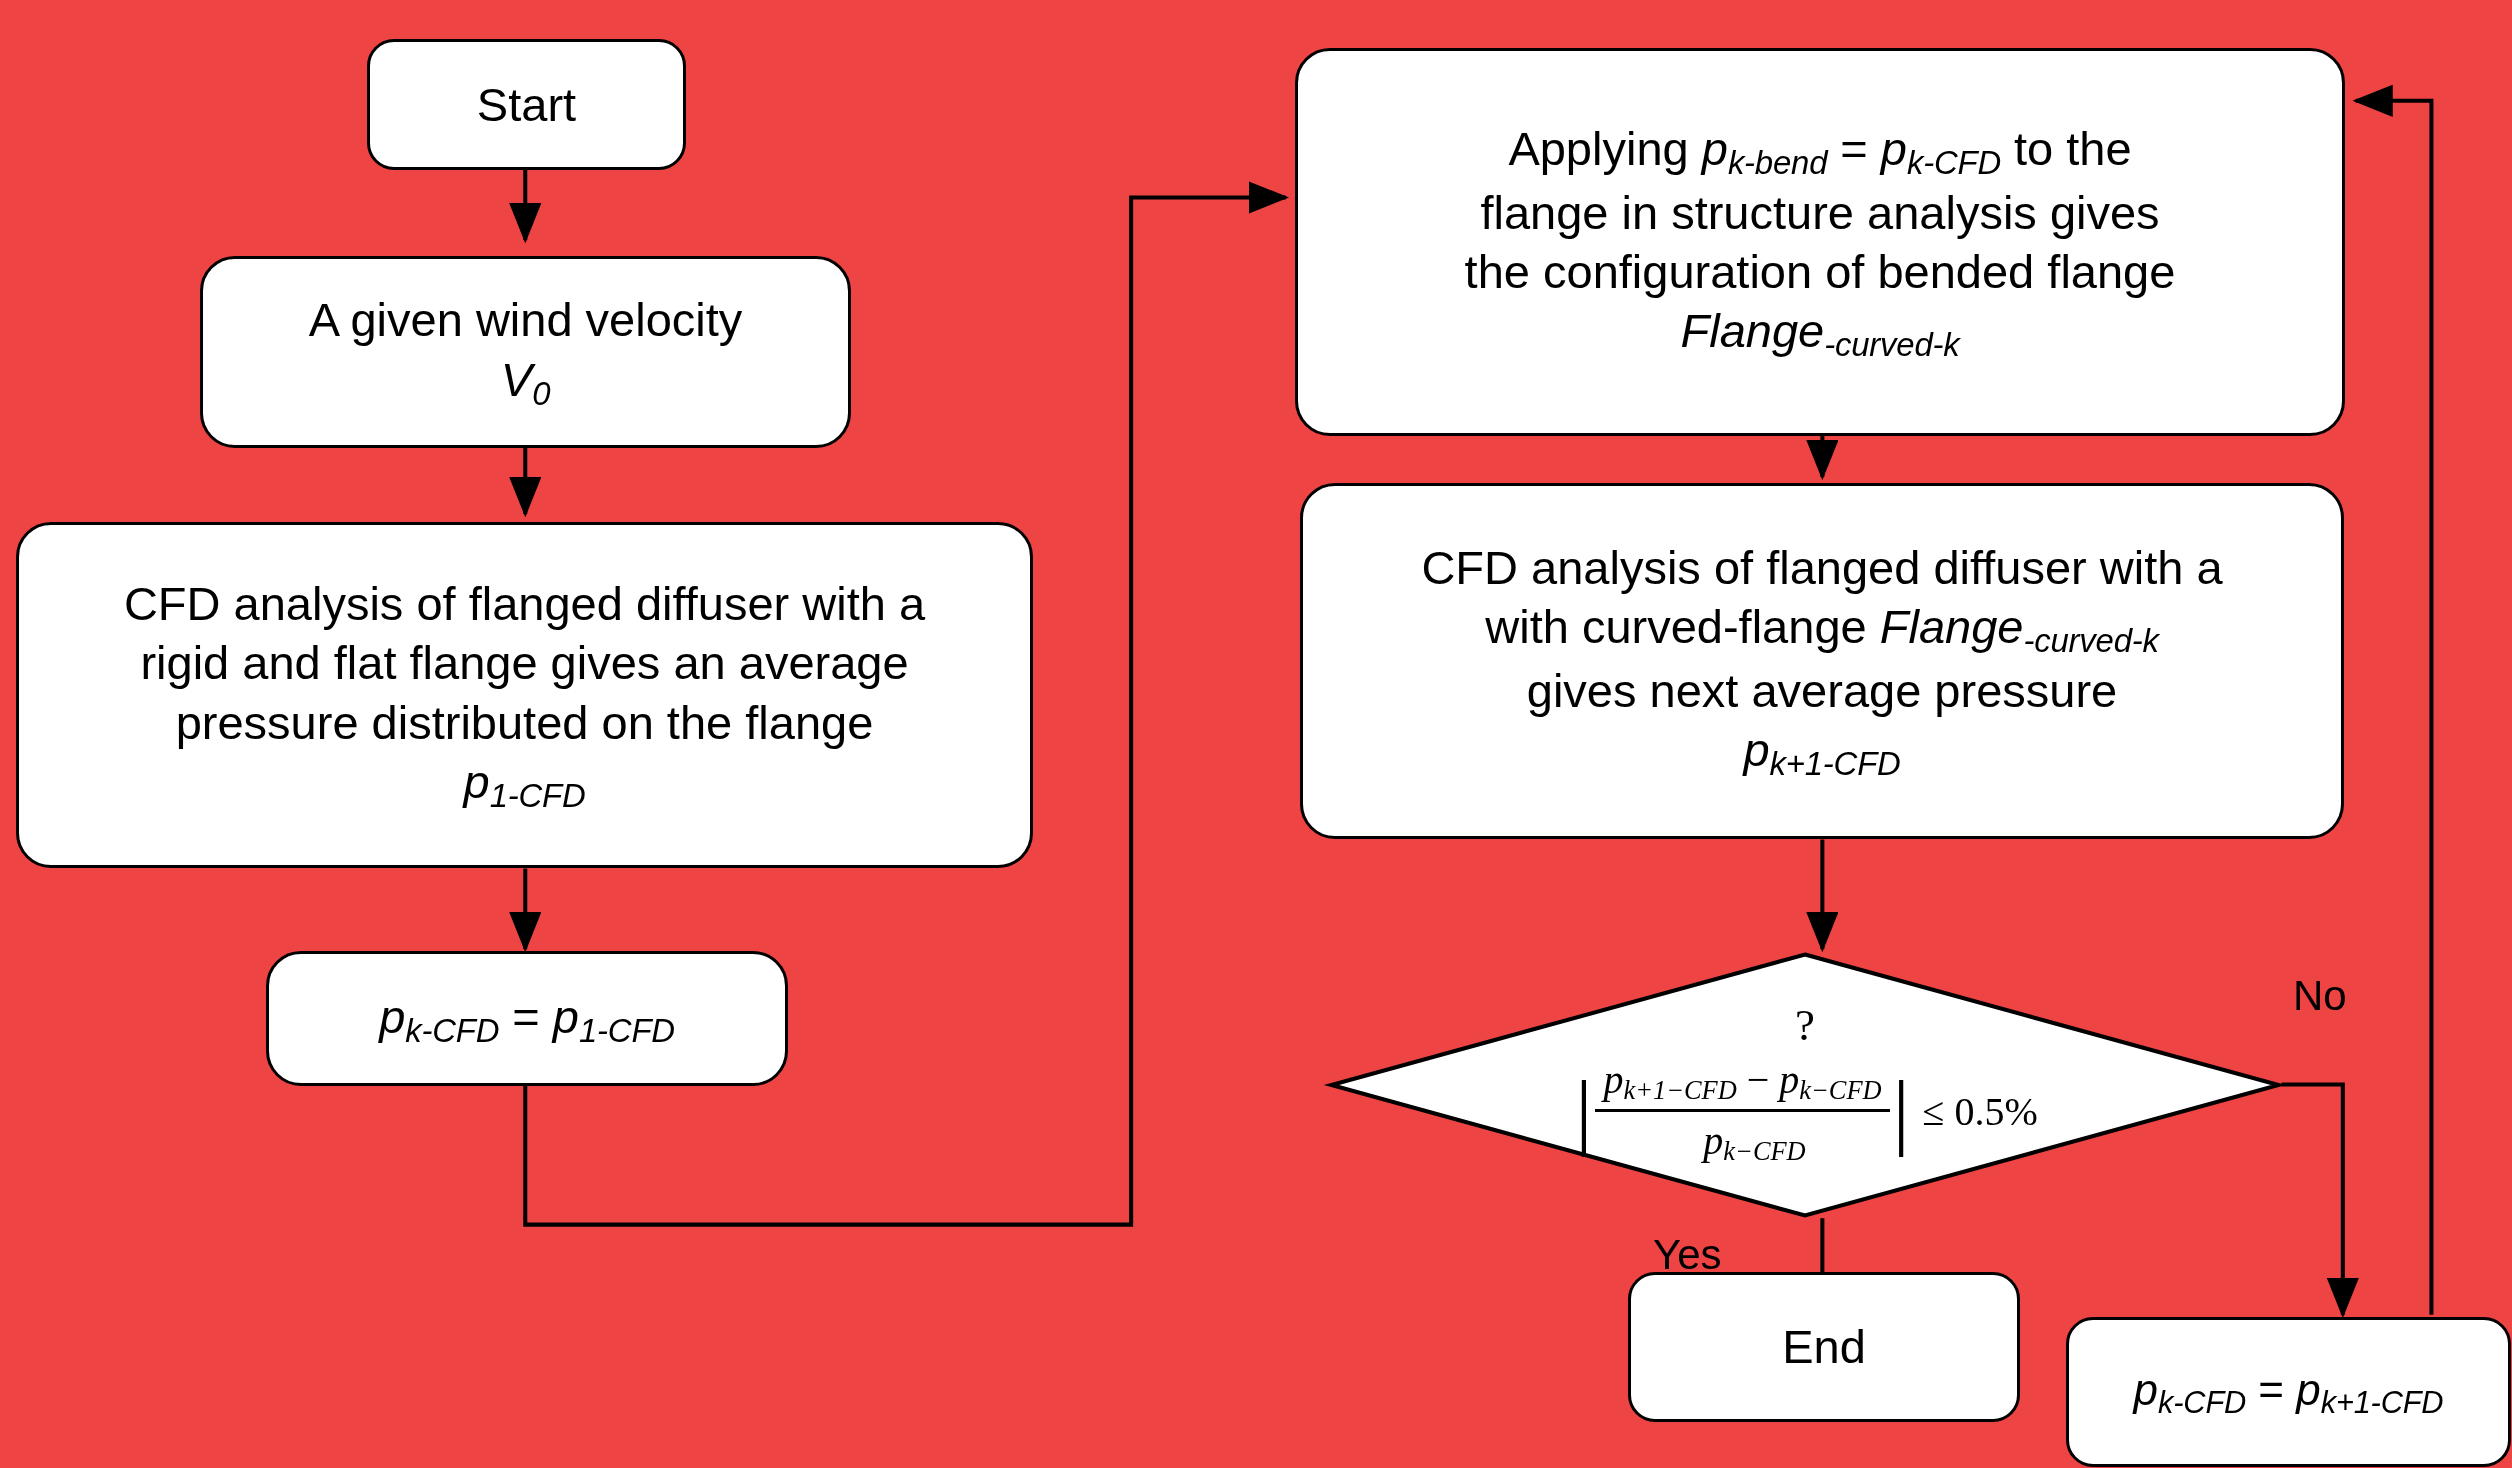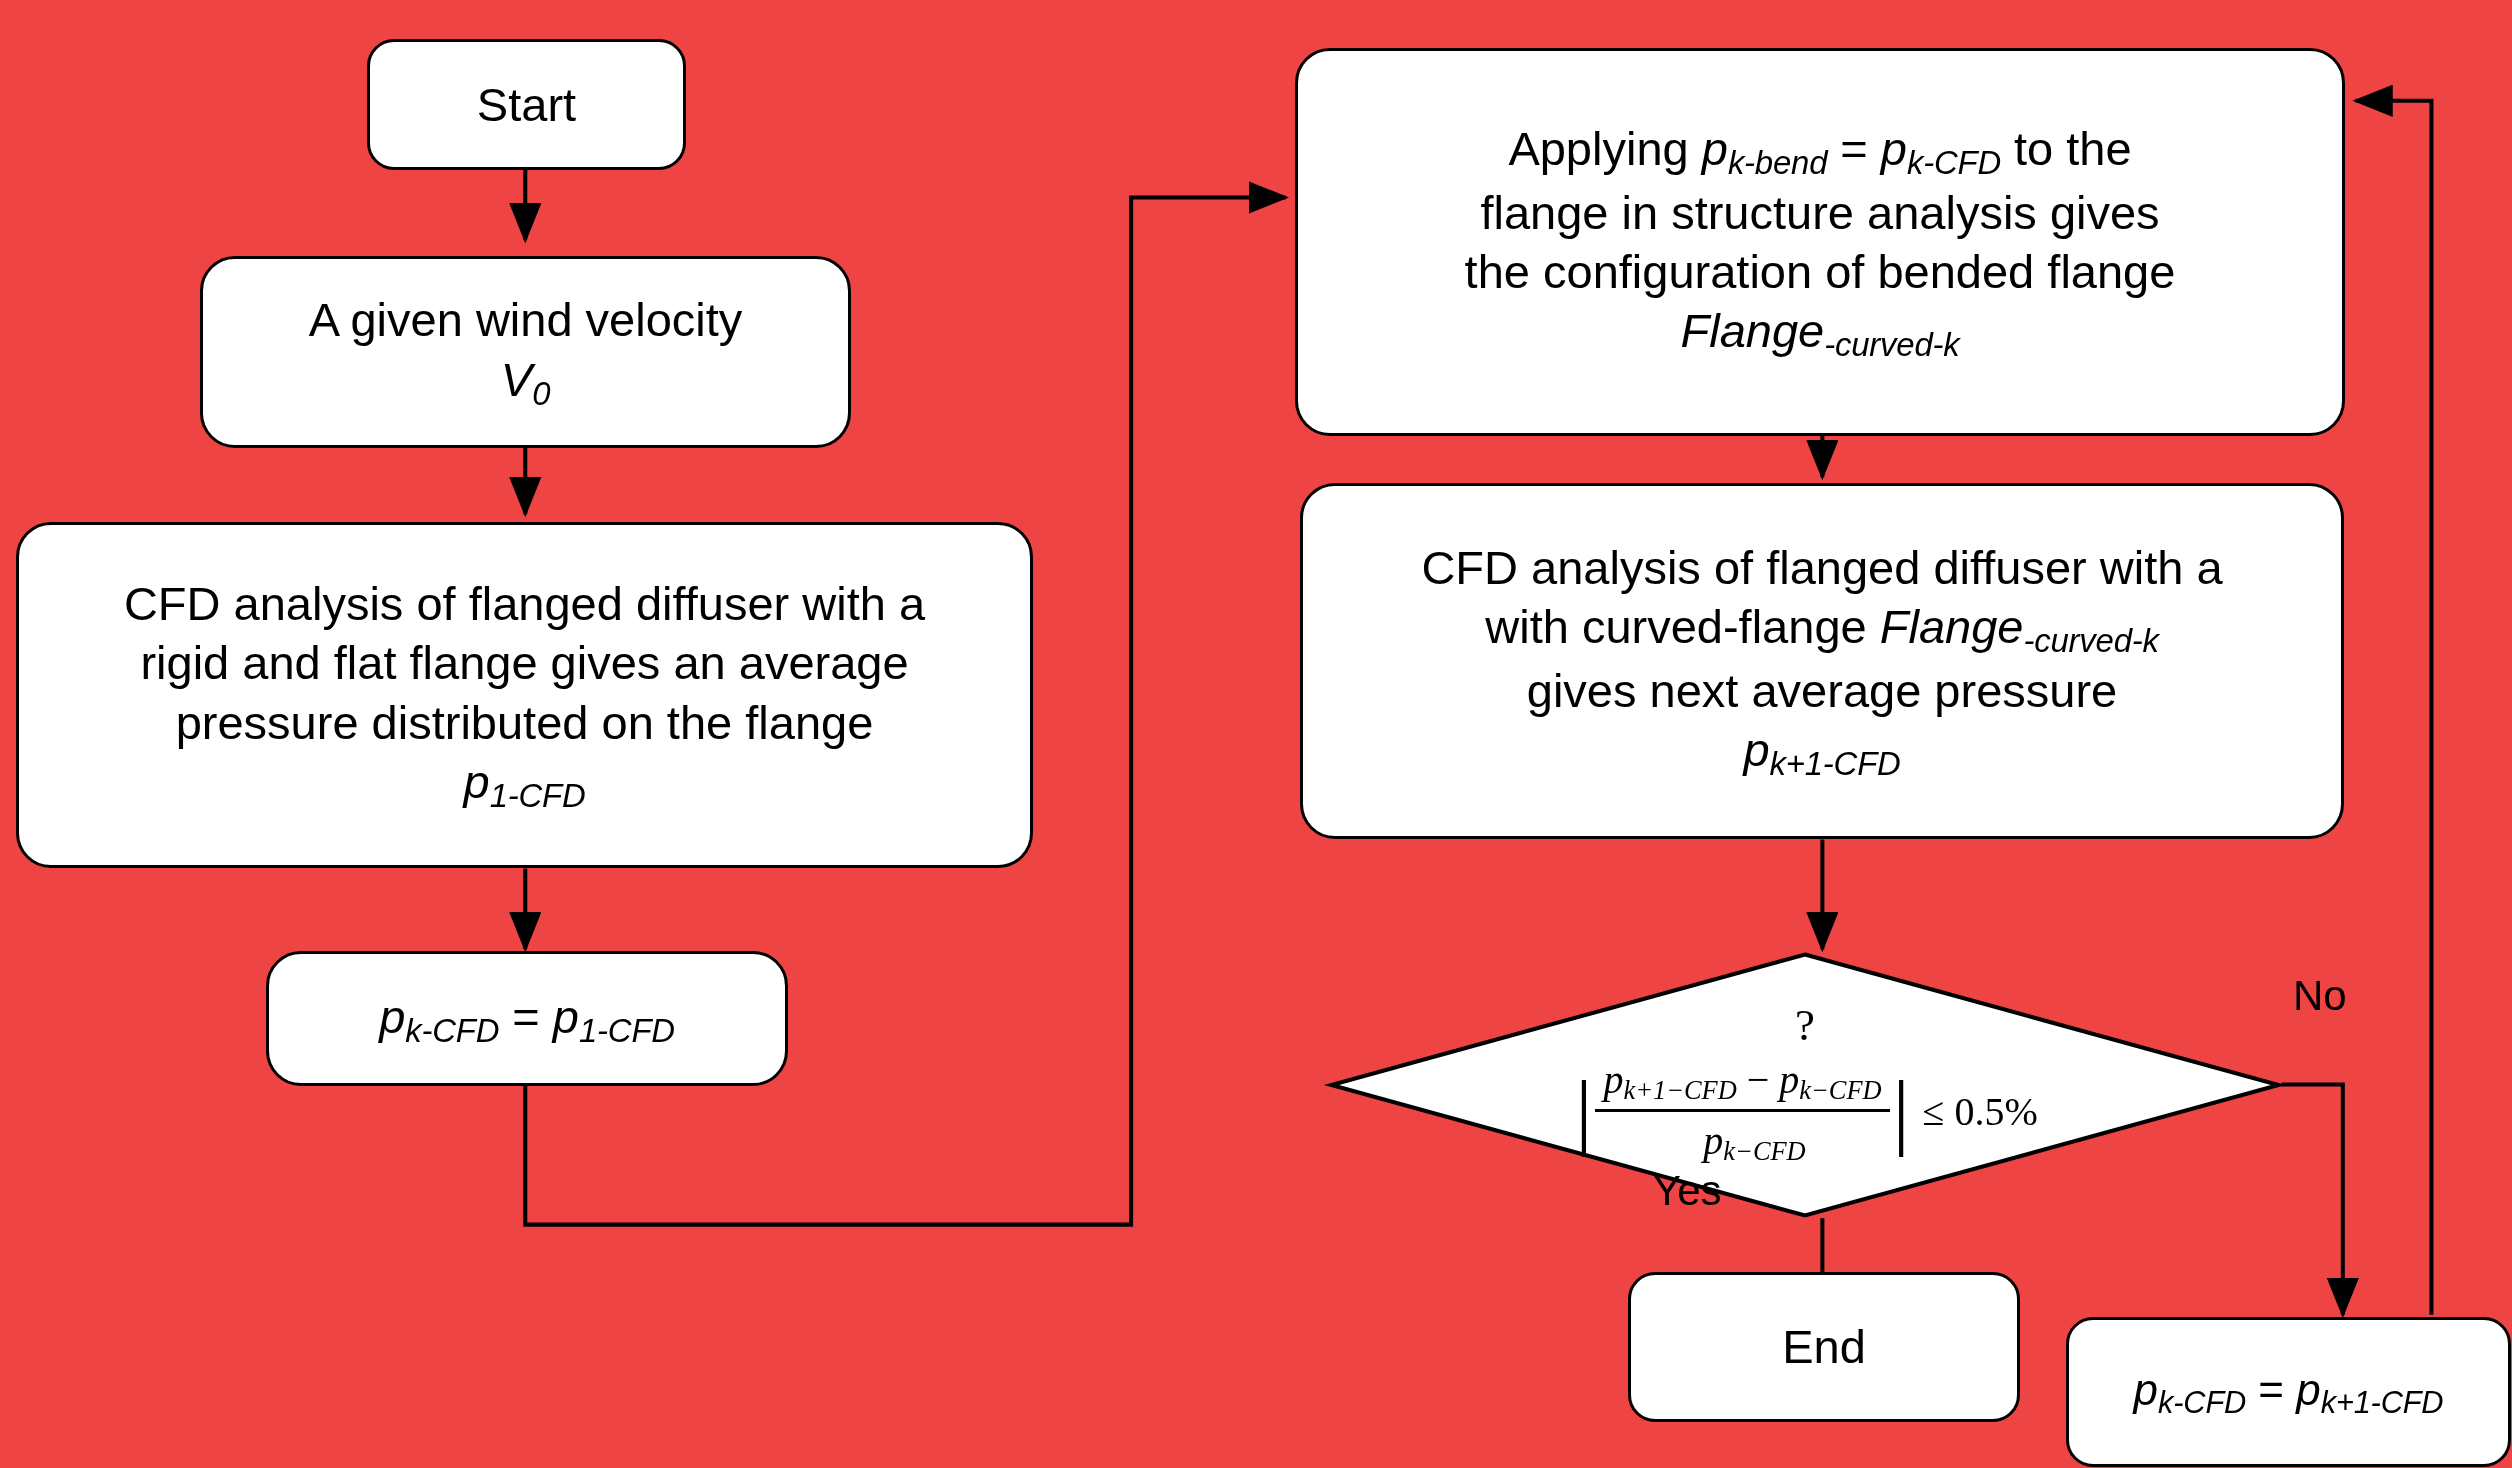--- a/index.html
+++ b/index.html
@@ -228,17 +228,17 @@
   </div>
 
   <div class="node s54" style="left:2066px; top:1317px; width:445px; height:150px; border-radius:27px;">
     <span class="txt">
       <span class="ital">p</span><span class="sub">k-CFD</span>
       <span>=</span>
       <span class="ital">p</span><span class="sub">k+1-CFD</span>
     </span>
   </div>
 
-  <div class="lbl" style="left:1653px; top:1167px;text-align:right;">Yes</div>
+  <div class="lbl" style="left:1653px; top:1231px;text-align:right;">Yes</div>
   <div class="lbl" style="left:2293px; top:972px;">No</div>
 
 </div>
 
 
 </body></html>

